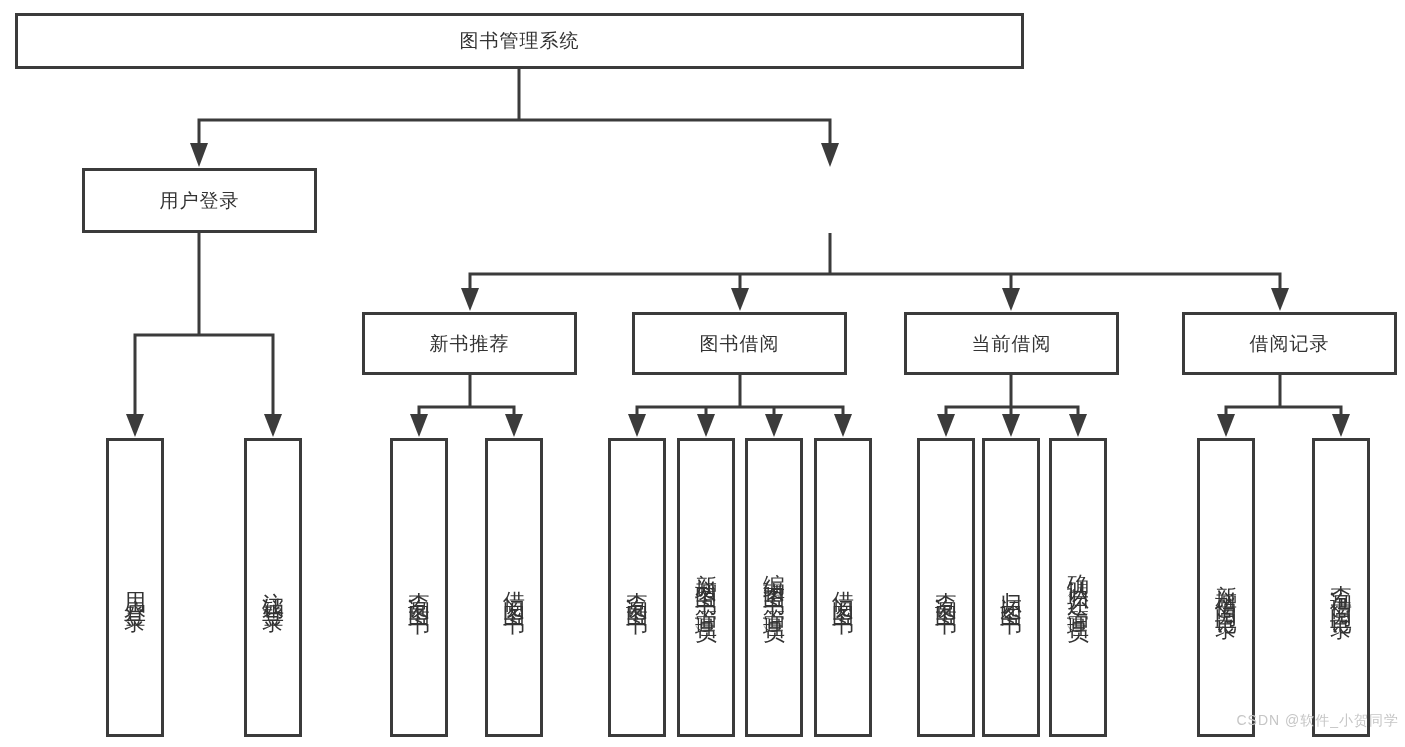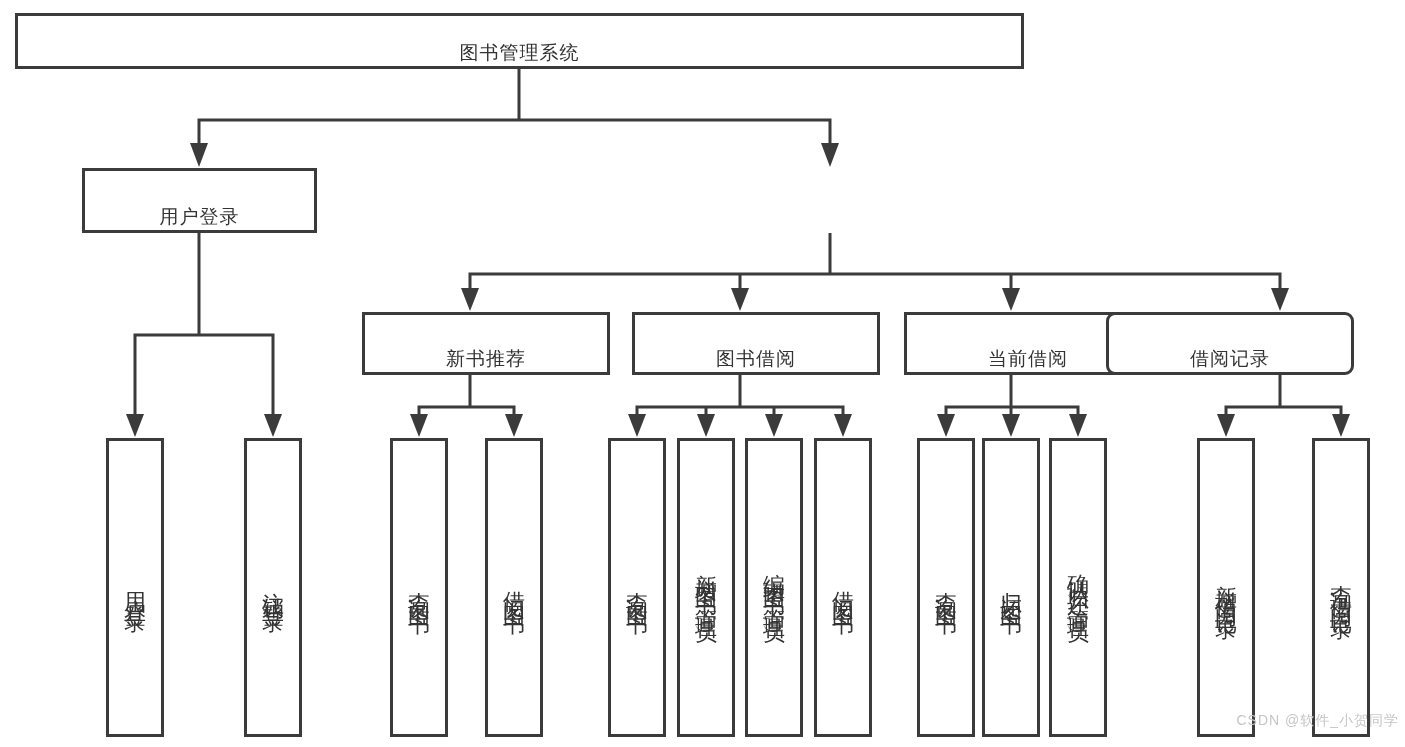--- a/index.html
+++ b/index.html
@@ -9,26 +9,26 @@
     --color-background:#ffffff;
   }
   *{box-sizing:border-box;margin:0;padding:0;}
   html,body{width:1405px;height:747px;background:var(--color-background);
     font-family:"Liberation Sans", sans-serif;}
   .stage{position:relative;width:1405px;height:747px;overflow:hidden;background:var(--color-background);}
   svg.connectors{position:absolute;left:0;top:0;z-index:1;}
   .hnode{
     position:absolute;z-index:2;
     border:3px solid var(--color-line);background:#fff;
-    display:flex;align-items:flex-end;justify-content:center;
+    display:flex;align-items:center;justify-content:center;
     font-size:19px;color:var(--color-text);letter-spacing:1px;
   }
   .root-node{left:15px;top:13px;width:1009px;height:56px;}
   .lvl2{top:168px;width:235px;height:65px;}
-  .lvl3{top:312px;width:248px;height:63px;}
+  .lvl3{top:312px;width:215px;height:63px;}
   .leaf{
     position:absolute;z-index:2;top:438px;width:58px;height:299px;
     border:3px solid var(--color-line);background:#fff;
     display:flex;align-items:center;justify-content:center;
   }
   .leaf .vtext{
     writing-mode:vertical-rl;text-orientation:mixed;
     font-size:22px;line-height:1;letter-spacing:7px;
     color:var(--color-text);white-space:nowrap;
   }
@@ -85,21 +85,21 @@
 
   <div class="hnode lvl3" style="left:362px;">
     <span>新书推荐</span>
   </div>
   <div class="hnode lvl3" style="left:632px;">
     <span>图书借阅</span>
   </div>
   <div class="hnode lvl3" style="left:904px;">
     <span>当前借阅</span>
   </div>
-  <div class="hnode lvl3" style="left:1106px;border-radius:9px;">
+  <div class="hnode lvl3" style="left:1182px;">
     <span>借阅记录</span>
   </div>
 
   <div class="leaf" style="left:106px;">
     <span class="vtext">用户登录</span>
   </div>
   <div class="leaf" style="left:244px;">
     <span class="vtext">注销登录</span>
   </div>
 

